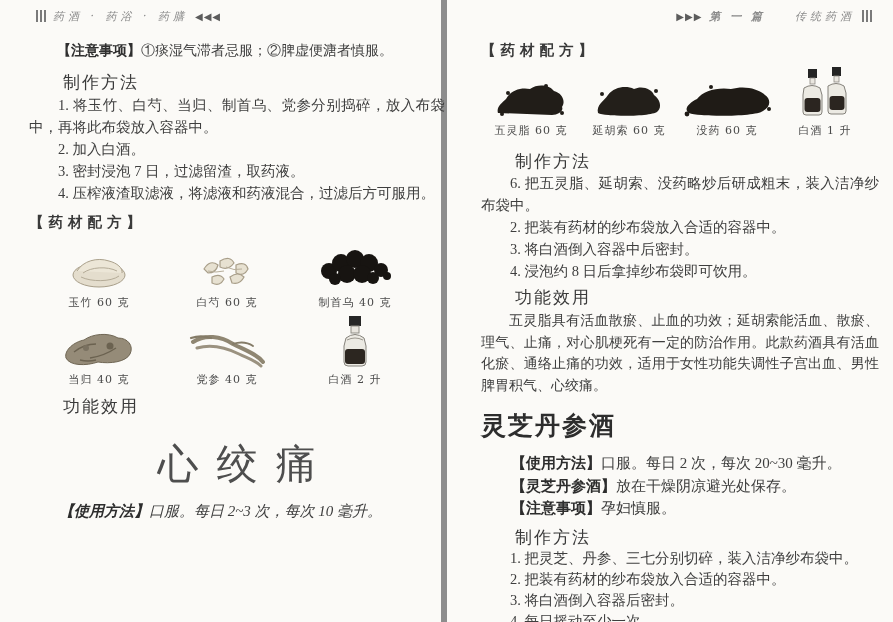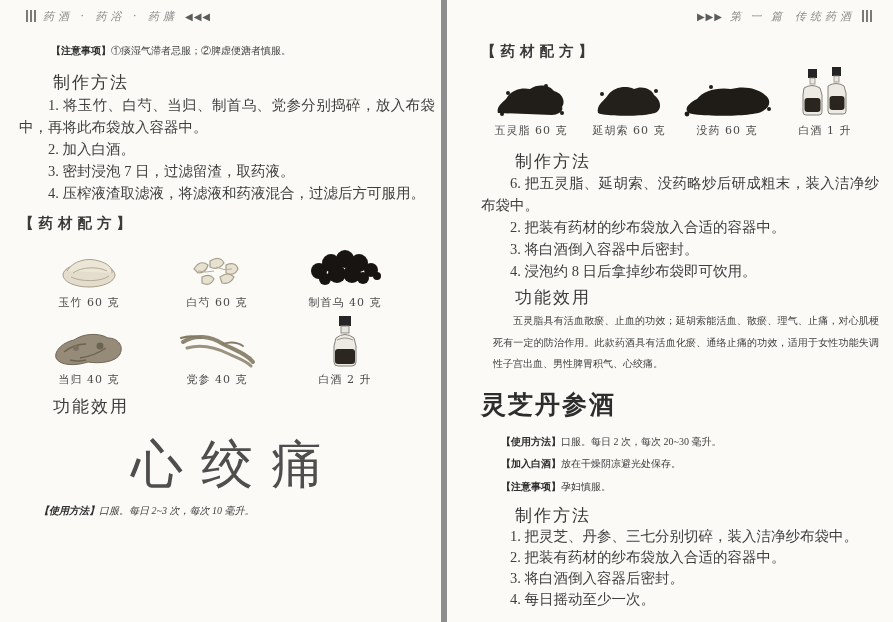--- a/index.html
+++ b/index.html
@@ -9,71 +9,71 @@
     background:#fbfaf7;
     font-family:"Liberation Serif", serif;
     color:#3e3e3e;
     overflow:hidden;
   }
   .spread-divider {
     position:absolute; left:441px; top:0; width:6px; height:622px;
     background:#8d8d8d;
   }
   .page { position:absolute; top:0; height:622px; overflow:hidden; }
-  .page-left  { left:4px;   width:441px; padding:8px 10px 0 15px; }
+  .page-left  { left:14px;   width:441px; padding:8px 10px 0 15px; }
   .page-right { left:447px; width:446px; padding:8px 14px 0 34px; }
 
   
   .running-head { display:flex; align-items:center; height:16px; color:#7d7d7d; }
   .running-head.right { justify-content:flex-end; }
   .edge-bars { display:inline-flex; gap:2px; align-items:center; margin:0 7px; }
   .edge-bars i { display:block; width:2px; height:12px; background:#7a7a7a; }
   .head-title {
     font-size:11px; letter-spacing:4px; color:#8a8a8a;
     font-family:"DejaVu Serif", serif; font-style:italic;
   }
   .head-chapter { font-size:11px; letter-spacing:3px; color:#8a8a8a;
-    font-family:"DejaVu Serif", serif; font-style:italic; margin-right:10px; }
+    font-family:"DejaVu Serif", serif; font-style:italic; margin-right:30px;font-weight:bold; }
   .head-arrows { font-size:10px; color:#5c5c5c; letter-spacing:1px; margin:0 7px; }
 
   
-  .para { font-size:10px; line-height:22px; text-align:justify; text-indent:2em;margin-left:12px; }
+  .para { font-size:14px; line-height:22px; text-align:justify; text-indent:2em; }
   .para b { color:#2f2f2f; }
   .sub-heading {
     font-family:"Liberation Sans", sans-serif; font-weight:500;
     font-size:17px; letter-spacing:2px; color:#3a3a3a;
     text-indent:2em; line-height:20px;
   }
   .steps p { font-size:14.5px; line-height:22px; text-align:justify; text-indent:2em; }
 
   .formula-label {
     font-weight:bold; font-size:14.5px; letter-spacing:5px; color:#3a3a3a;
-    font-family:Liberation Serif, serif; line-height:20px;
+    font-family:Liberation Mono, monospace; line-height:20px;
   }
 
   
   .grid3 { display:grid; grid-template-columns:repeat(3, 120px); column-gap:8px; row-gap:6px; margin:6px 0 0 10px; }
   .grid4 { display:grid; grid-template-columns:repeat(4, 96px); column-gap:2px; margin:6px 0 0 2px; }
   .ing { display:flex; flex-direction:column; align-items:center; justify-content:flex-end; }
   .ing .art { height:52px; display:flex; align-items:flex-end; justify-content:center; }
   .ing .cap {
     margin-top:4px; font-size:11px; letter-spacing:1px; color:#4a4a4a;
     font-family:"DejaVu Serif", serif; white-space:nowrap;
   }
 
   .chapter-title {
     text-align:center; font-family:"DejaVu Serif", serif;
-    font-size:52px; font-weight:400; color:#4e4e4e;
+    font-size:41px; font-weight:400; color:#4e4e4e;
     letter-spacing:18px; text-indent:18px; line-height:46px;
   }
   .recipe-title {
     font-family:"Liberation Sans", sans-serif; font-weight:bold;
     font-size:25px; letter-spacing:2px; color:#2d2d2d; line-height:30px;
   }
-  .bracket-line { font-size:10px; line-height:22.5px; text-indent:2em; }
+  .bracket-line { font-size:15px; line-height:22.5px; text-indent:2em; }
   .bracket-line b { color:#2d2d2d; }
 
   
   .pl-precautions { margin-top:16px; }
   .pl-method-h    { margin-top:11px; }
   .pl-steps       { margin-top:1px; }
   .pl-formula     { margin-top:9px; }
   .pl-effects-h   { margin-top:10px; }
   .pl-effects-p   { margin-top:2px; }
   .pl-chapter     { margin-top:24px; }
@@ -293,21 +293,21 @@
 
   <div class="sub-heading pr-effects-h">功能效用</div>
   <div class="pr-effects-p">
       <p class="para">五灵脂具有活血散瘀、止血的功效；延胡索能活血、散瘀、理气、止痛，对心肌梗死有一定的防治作用。此款药酒具有活血化瘀、通络止痛的功效，适用于女性功能失调性子宫出血、男性脾胃积气、心绞痛。</p>
     </div>
 
   <div class="recipe-title pr-recipe">灵芝丹参酒</div>
 
   <div class="pr-brackets">
     <p class="bracket-line"><b>【使用方法】</b><span>口服。每日 2 次，每次 20~30 毫升。</span></p>
-    <p class="bracket-line"><b>【加入白酒】</b><span>放在干燥阴凉避光处保存。</span></p>
+    <p class="bracket-line"><b>【灵芝丹参酒】</b><span>放在干燥阴凉避光处保存。</span></p>
     <p class="bracket-line"><b>【注意事项】</b><span>孕妇慎服。</span></p>
   </div>
 
   <div class="sub-heading pr-method2-h">制作方法</div>
   <div class="steps pr-steps2">
     <p>1. 把灵芝、丹参、三七分别切碎，装入洁净纱布袋中。</p>
     <p>2. 把装有药材的纱布袋放入合适的容器中。</p>
     <p>3. 将白酒倒入容器后密封。</p>
     <p>4. 每日摇动至少一次。</p>
 

